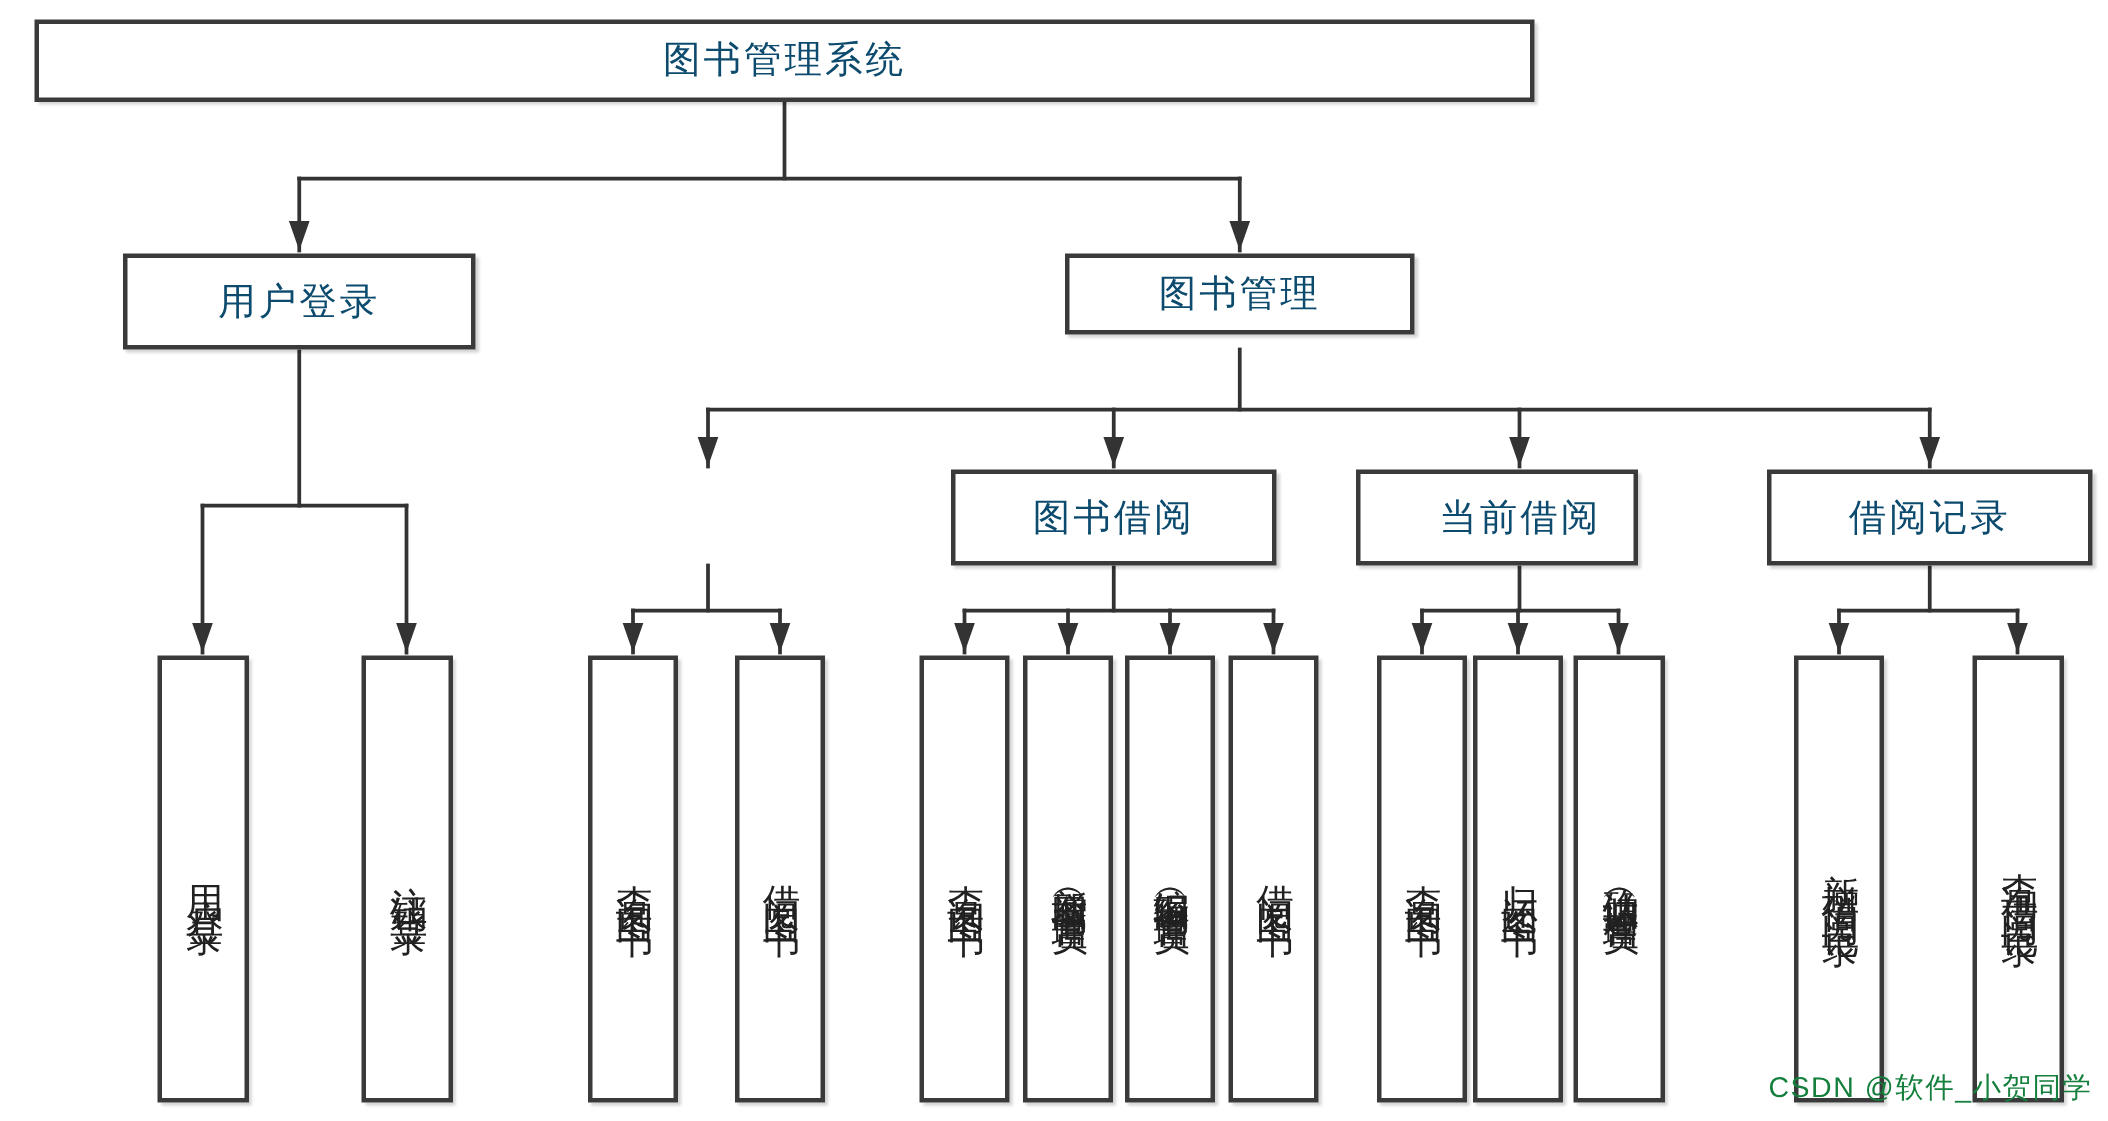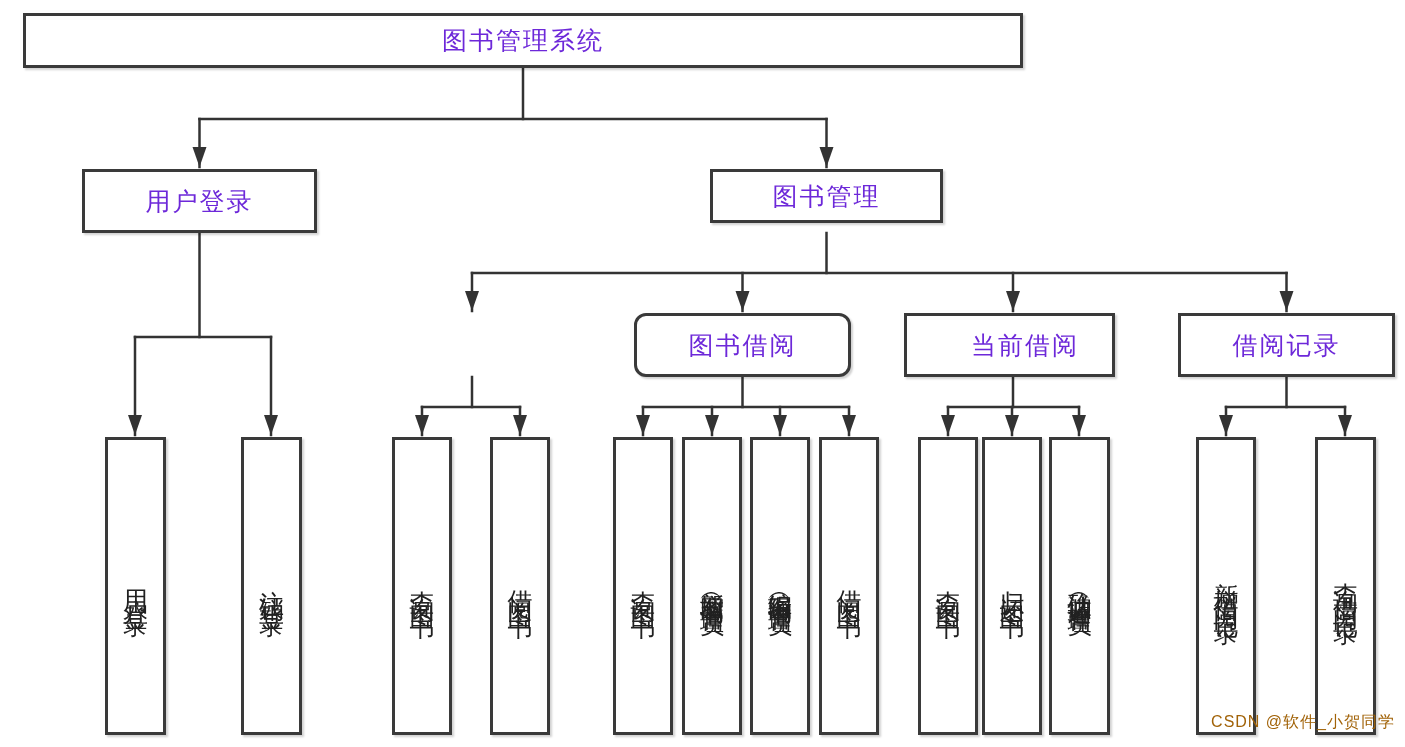--- a/index.html
+++ b/index.html
@@ -7,30 +7,30 @@
     position:relative;width:1405px;height:747px;background:#ffffff;overflow:hidden;
     font-family:"Liberation Sans","DejaVu Sans",sans-serif;
   }
   .wires{position:absolute;left:0;top:0;width:1405px;height:747px;}
   .box{
     position:absolute;background:#ffffff;border:3px solid #3a3a3a;box-sizing:border-box;
     display:flex;align-items:center;justify-content:center;
     box-shadow:2px 2px 2px rgba(0,0,0,0.18);
   }
   .hlabel{
-    font-size:25px;color:#6d28d9;letter-spacing:2px;white-space:nowrap;line-height:1;text-align:center;
+    font-size:25px;color:#0c4a6e;letter-spacing:2px;white-space:nowrap;line-height:1;text-align:center;
   }
   .vtext{
     writing-mode:vertical-lr;text-orientation:mixed;
     font-size:25px;color:#212121;letter-spacing:8px;line-height:1;white-space:nowrap;
   }
   .vtext.tight{font-size:24px;letter-spacing:3px;}
   .watermark{
     position:absolute;top:712px;right:10px;
-    font-size:16px;color:#a16207;letter-spacing:1px;white-space:nowrap;
+    font-size:19px;color:#15803d;letter-spacing:1px;white-space:nowrap;
   }
 </style>
 </head>
 <body>
 
 <div class="canvas">
 
   <svg class="wires" width="1405" height="747" viewBox="0 0 1405 747" xmlns="http://www.w3.org/2000/svg">
     <defs>
       <marker id="arw" markerUnits="userSpaceOnUse" markerWidth="22" markerHeight="16" viewBox="0 0 22 16" refX="20" refY="8" orient="auto">
@@ -99,24 +99,24 @@
     <span class="hlabel">图书管理系统</span>
   </div>
 
   <div class="box" style="left:82px;top:169px;width:235px;height:64px;">
     <span class="hlabel">用户登录</span>
   </div>
   <div class="box" style="left:710px;top:169px;width:233px;height:54px;">
     <span class="hlabel">图书管理</span>
   </div>
 
-  <div class="box" style="left:634px;top:313px;width:217px;height:64px;border-radius:12px;">
+  <div class="box" style="left:634px;top:313px;width:217px;height:64px;">
     <span class="hlabel">图书借阅</span>
   </div>
-  <div class="box" style="left:904px;top:313px;width:211px;height:64px;padding-left:31px;">
+  <div class="box" style="left:904px;top:313px;width:188px;height:64px;padding-left:31px;">
     <span class="hlabel">当前借阅</span>
   </div>
   <div class="box" style="left:1178px;top:313px;width:217px;height:64px;">
     <span class="hlabel">借阅记录</span>
   </div>
 
   <div class="box" style="left:105px;top:437px;width:61px;height:298px;">
     <span class="vtext">用户登录</span>
   </div>
   <div class="box" style="left:241px;top:437px;width:61px;height:298px;">

